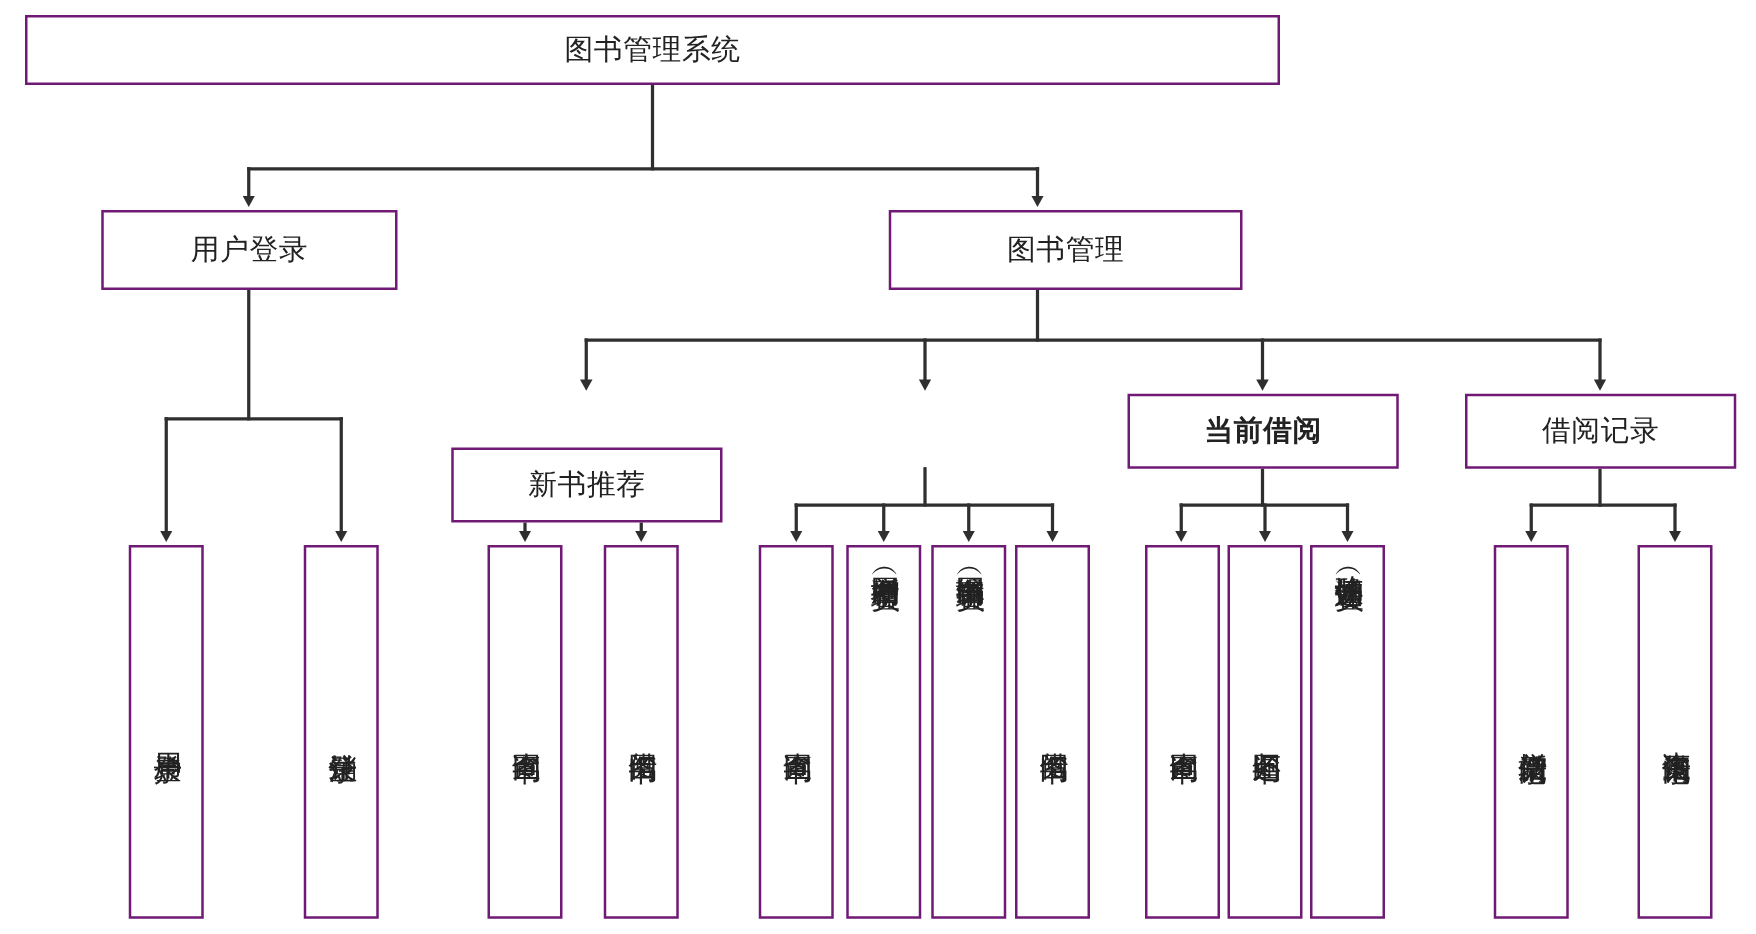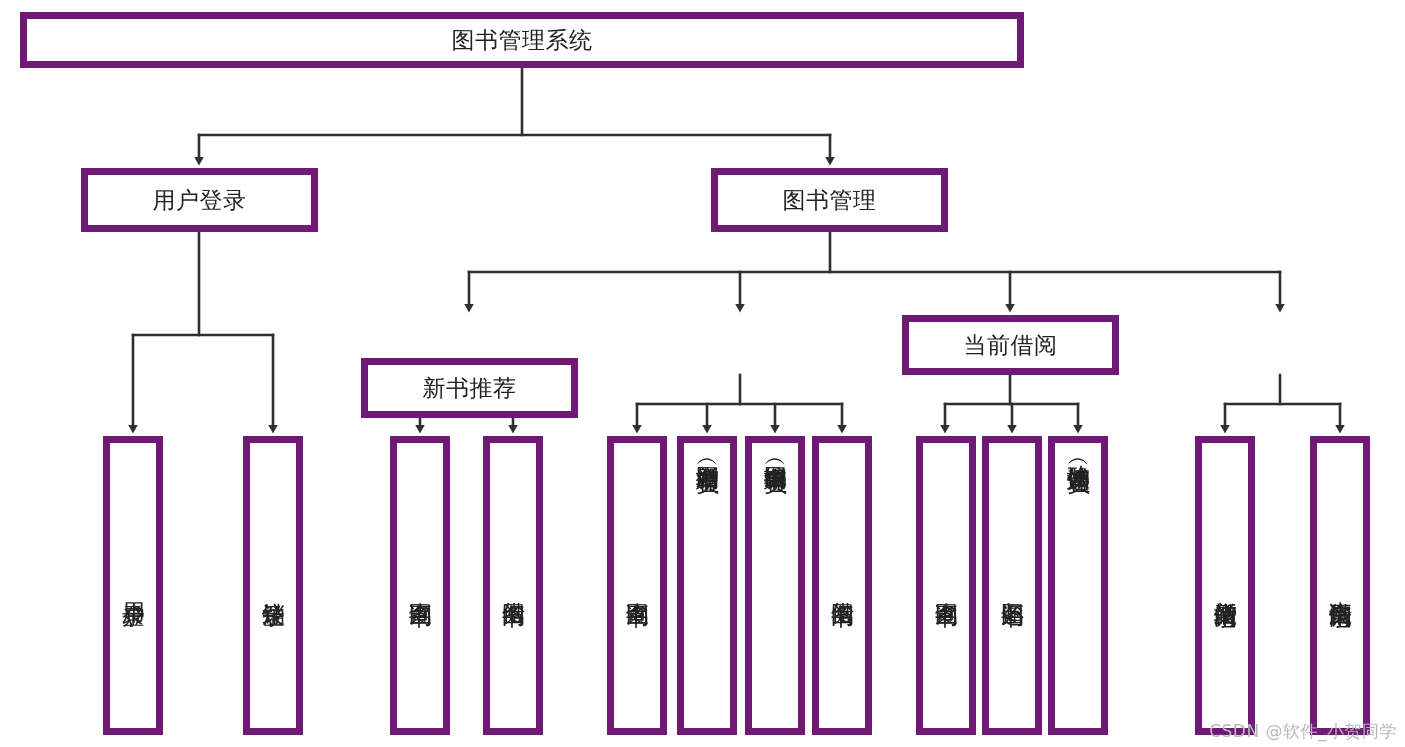--- a/index.html
+++ b/index.html
@@ -23,21 +23,21 @@
     left: 0;
     top: 0;
     width: 1405px;
     height: 747px;
     pointer-events: none;
   }
   .node {
     position: absolute;
     box-sizing: border-box;
     background: #ffffff;
-    border: 7px solid #701a75;
+    border: 2px solid #701a75;
     display: flex;
     align-items: center;
     justify-content: center;
     z-index: 2;
   }
   .node-label {
     color: #222222;
     text-align: center;
     line-height: 1.08;
     white-space: nowrap;
@@ -132,33 +132,36 @@
   </svg>
 
   <div class="node horizontal" style="left:20px; top:12px; width:1004px; height:56px;">
     <span class="node-label">图书管理系统</span>
   </div>
 
   <div class="node horizontal" style="left:81px; top:168px; width:237px; height:64px;">
     <span class="node-label">用户登录</span>
   </div>
 
-  <div class="node horizontal" style="left:711px; top:168px; width:237px; height:64px;">
+  <div class="node horizontal" style="left:711px; top:168px; width:283px; height:64px;">
     <span class="node-label">图书管理</span>
   </div>
 
   <div class="node horizontal" style="left:361px; top:315px; width:217px; height:60px;margin-top:43px;">
     <span class="node-label">新书推荐</span>
   </div>
 
 
-  <div class="node horizontal" style="left:902px; top:315px; width:217px; height:60px;">
+  <div class="node horizontal" style="left:902px; top:315px; width:217px; height:60px;font-weight:bold;">
     <span class="node-label">当前借阅</span>
   </div>
 
+  <div class="node horizontal" style="left:1172px; top:315px; width:217px; height:60px;">
+    <span class="node-label">借阅记录</span>
+  </div>
 
   <div class="node vertical align-mid" style="left:103px; top:436px; width:60px; height:299px;">
     <span class="node-label">用户登录</span>
   </div>
 
   <div class="node vertical align-mid" style="left:243px; top:436px; width:60px; height:299px;">
     <span class="node-label">注销登录</span>
   </div>
 
   <div class="node vertical align-mid" style="left:390px; top:436px; width:60px; height:299px;">
@@ -198,15 +201,14 @@
   </div>
 
   <div class="node vertical align-mid" style="left:1195px; top:436px; width:60px; height:299px;">
     <span class="node-label">新增借阅记录</span>
   </div>
 
   <div class="node vertical align-mid" style="left:1310px; top:436px; width:60px; height:299px;">
     <span class="node-label">查询借阅记录</span>
   </div>
 
-  <div class="watermark">CSDN @软件_小贺同学</div>
 
 </div>
 
 </body></html>

